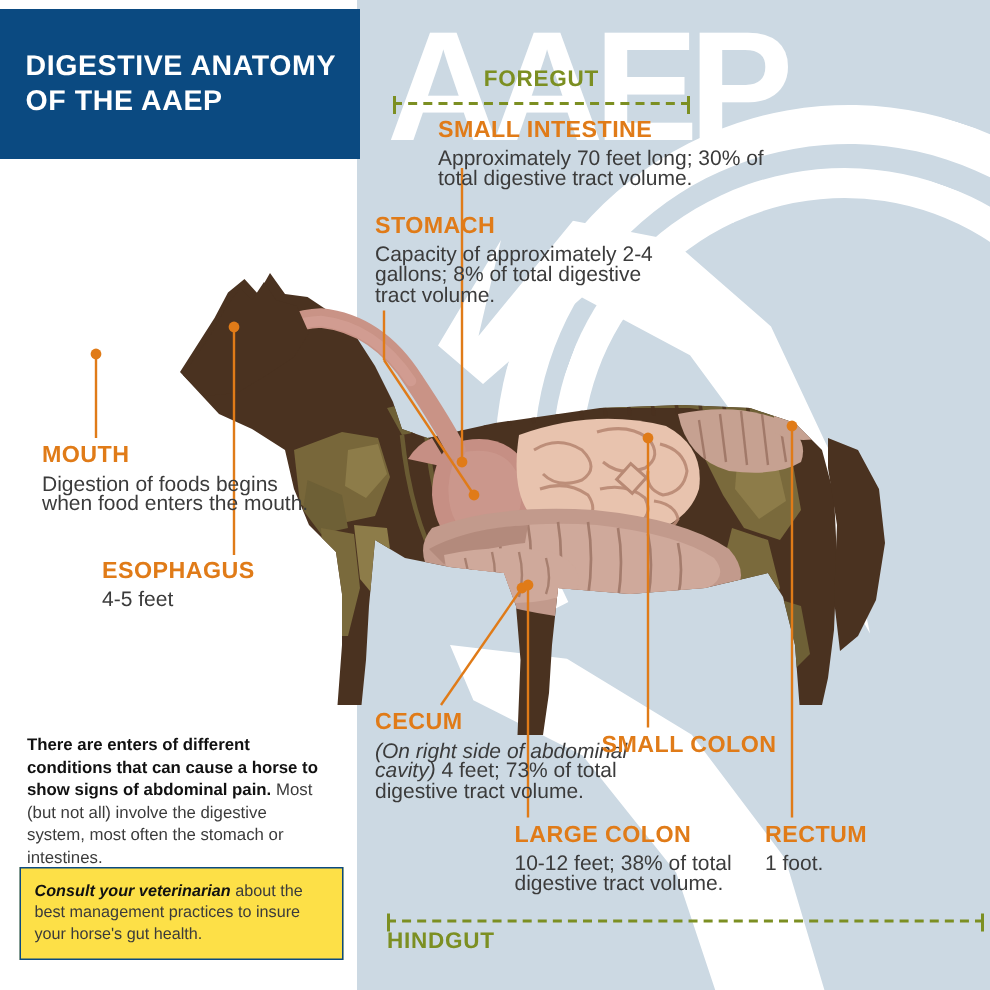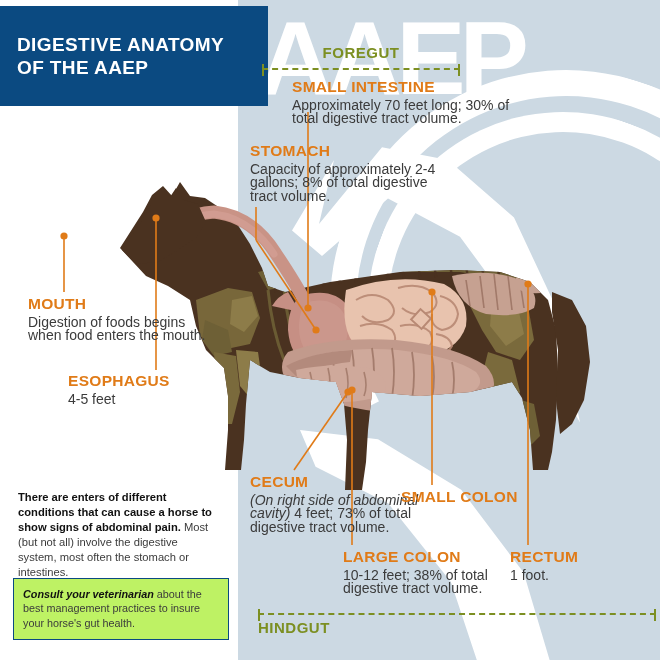--- a/index.html
+++ b/index.html
@@ -25,21 +25,21 @@
   .wm-swoosh{position:absolute;left:292px;top:128px;width:300px;height:320px;
              background:#ffffff;
              clip-path:polygon(0% 32%,14% 10%,9% 30%,30% 6%,52% 10%,74% 28%,
                                88% 56%,96% 92%,78% 62%,56% 34%,32% 22%,10% 40%);}
   .wm-tail{position:absolute;left:300px;top:430px;width:260px;height:230px;
            background:#ffffff;
            clip-path:polygon(0% 0%,30% 4%,62% 26%,86% 62%,96% 100%,
                              68% 100%,58% 66%,34% 32%,6% 16%);}
 
   
-  .title-block{position:absolute;left:0;top:6px;width:268px;height:100px;
+  .title-block{position:absolute;left:0;top:6px;width:240px;height:100px;
                background:#0b4a81;display:flex;align-items:center;}
   .title-text{color:#fff;font-size:19px;font-weight:bold;line-height:23px;
               padding-left:17px;letter-spacing:.4px;}
 
   
   .horse-wrap{position:absolute;left:0;top:0;width:660px;height:660px;}
 
   
   .bracket{position:absolute;height:0;border-top:2px dashed #7c8f22;}
   .bracket::before,.bracket::after{content:"";position:absolute;top:-6px;
@@ -68,21 +68,21 @@
   .co-small-colon{left:401px;top:488px;width:180px;}
   .co-large-colon{left:343px;top:548px;width:185px;}
   .co-rectum{left:510px;top:548px;width:120px;}
 
   
   .note{position:absolute;left:18px;top:490px;width:200px;
         font-size:11.2px;line-height:15px;color:#3b3b3b;}
   .note b{color:#111;}
   .vetbox{position:absolute;left:13px;top:578px;width:196px;
           border:1.6px solid #0b4a81;padding:8px 9px 9px 9px;
-          font-size:10.8px;line-height:14.4px;color:#3b3b3b;background:#bef264;}
+          font-size:10.8px;line-height:14.4px;color:#3b3b3b;background:#fde047;}
   .vetbox i{font-weight:bold;font-style:italic;color:#111;}
 </style>
 </head>
 <body>
 
 <div id="root">
 
   <div class="bg-right"></div>
   <div class="bg-white-left"></div>
 

